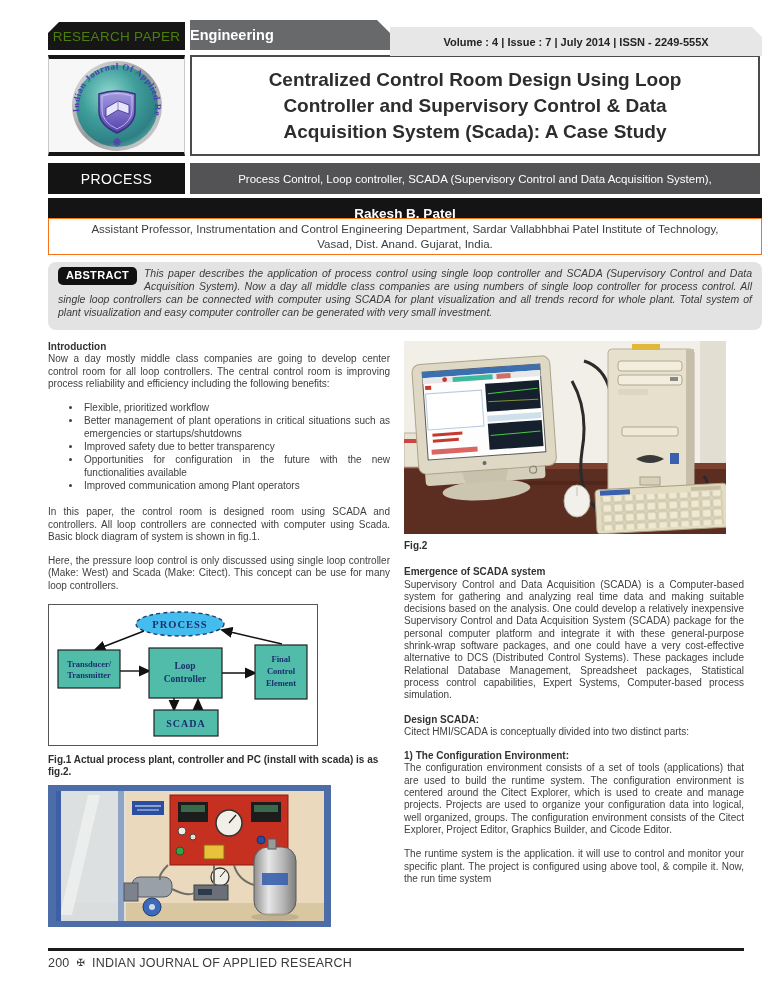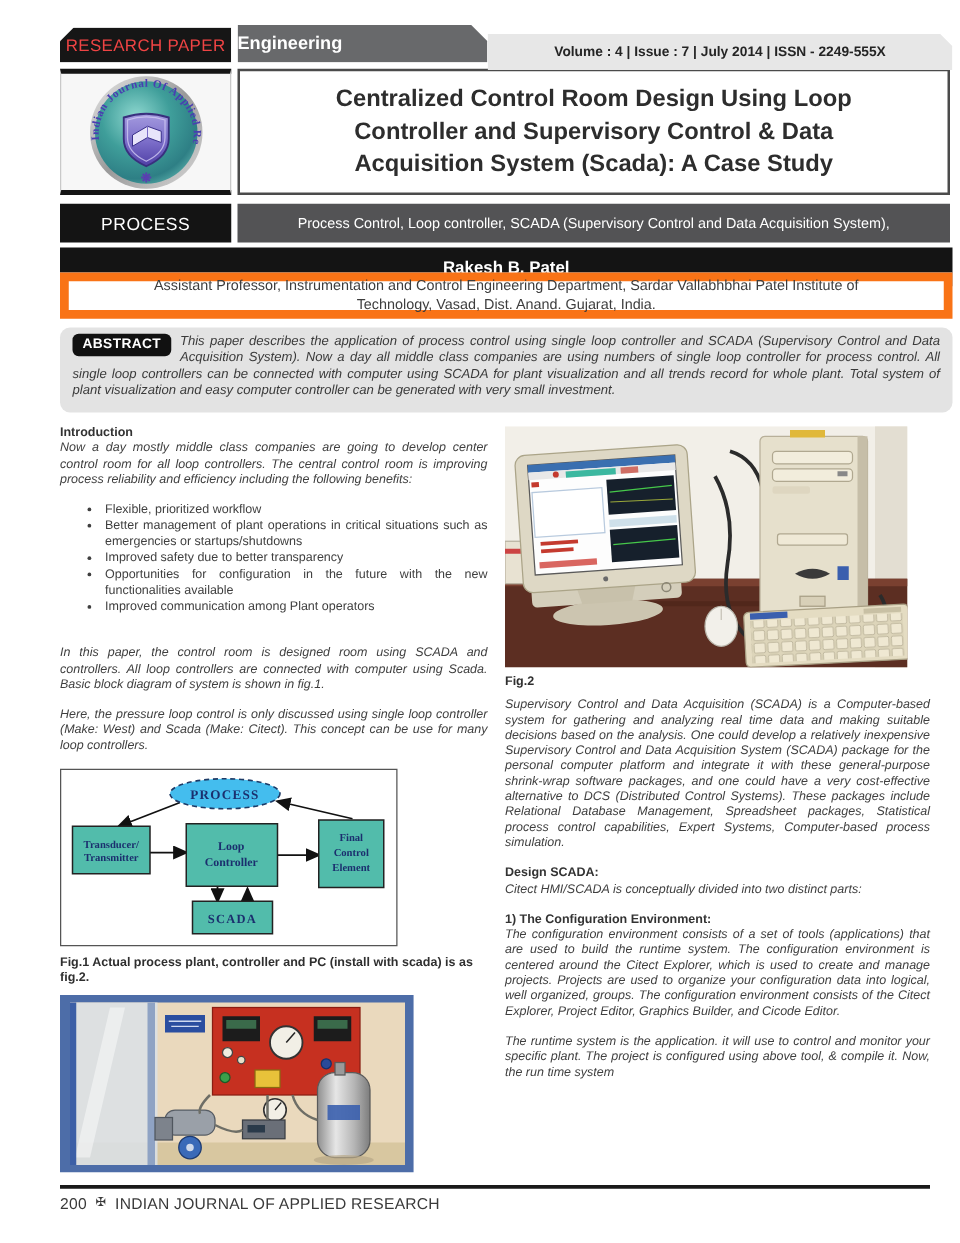--- a/index.html
+++ b/index.html
@@ -5,21 +5,21 @@
   html,body{margin:0;padding:0;}
   body{
     width:768px;height:994px;background:#ffffff;position:relative;
     font-family:"Liberation Sans", sans-serif;color:#3d3d3d;
     -webkit-font-smoothing:antialiased;
   }
   .abs{position:absolute;}
 
   
   .research-box{
-    left:48px;top:22px;width:137px;height:28px;background:#161616;color:#ef4444;
+    left:48px;top:22px;width:137px;height:28px;background:#161616;color:#4d7c0f;
     display:flex;align-items:center;justify-content:center;font-size:13.5px;letter-spacing:.3px;
     clip-path:polygon(11px 0,100% 0,100% 100%,0 100%,0 11px);
   }
   .eng-box{
     left:190px;top:20px;width:200px;height:30px;background:#68696b;color:#fff;
     display:flex;align-items:center;justify-content:flex-start;font-size:14.5px;font-weight:bold;
     clip-path:polygon(0 0,calc(100% - 13px) 0,100% 13px,100% 100%,0 100%);
     z-index:2;
   }
   .volume-bar{
@@ -52,43 +52,43 @@
     box-sizing:border-box;display:flex;align-items:center;justify-content:center;text-align:center;
     font-size:11.5px;line-height:14px;padding:0 42px;
   }
 
   
   .author-bar{
     left:48px;top:198px;width:714px;height:31px;background:#141414;color:#fff;
     display:flex;align-items:center;justify-content:center;font-size:13.5px;font-weight:bold;
   }
   .affil-box{
-    left:48px;top:218px;width:714px;height:37px;border:7px solid #f97316;background:#fff;
+    left:48px;top:218px;width:714px;height:37px;border:1px solid #f97316;background:#fff;
     box-sizing:border-box;display:flex;align-items:center;justify-content:center;text-align:center;
     font-size:11.5px;line-height:15px;color:#3d3d3d;padding:0 41px;
   }
 
   
   .abstract-box{
     left:48px;top:262px;width:714px;height:68px;background:#e3e3e3;border-radius:8px;
     box-sizing:border-box;padding:5px 10px 4px 10px;
     font-style:italic;font-size:10.5px;line-height:13px;color:#3a3a3a;text-align:justify;
   }
   .abstract-badge{
     float:left;background:#111;color:#fff;font-style:normal;font-weight:bold;font-size:11px;
     padding:2px 8px 3px 8px;border-radius:5px;margin:0 7px 3px 0;letter-spacing:.3px;
   }
 
   
   .col{position:absolute;top:341px;font-size:10px;line-height:12.3px;text-align:justify;color:#3f3f3f;}
   .col-left{left:48px;width:342px;}
   .col-right{left:404px;width:340px;}
-  .col p{margin:0 0 12px 0;font-style:italic;}
+  .col p{margin:0 0 12px 0;}
   .col .h{font-weight:bold;color:#333;margin:0;}
-  .col ul{margin:0 0 25px 0;padding:0 0 0 34px;list-style:disc;}
+  .col ul{margin:0 0 14px 0;padding:0 0 0 34px;list-style:disc;}
   .col ul li{margin:0 0 1px 0;padding-left:2px;}
 
   .diagram-frame{
     width:268px;height:140px;border:1.5px solid #555;margin:2px 0 8px 0;background:#fff;
   }
   .fig-caption{font-weight:bold;color:#2f2f2f;margin:0 0 6px 0;text-align:left;}
   .photo-frame{display:block;margin:0 0 6px 0;}
 
   
   .footer-rule{left:48px;top:948px;width:696px;height:3px;background:#1a1a1a;}
@@ -365,20 +365,21 @@
       <g transform="rotate(-3 250 170)">
         <rect x="192" y="146" width="132" height="44" rx="4" fill="#e4dcc2" stroke="#a89f84"></rect>
         <rect x="197" y="153" width="122" height="34" fill="url(#keys)"></rect>
         <rect x="197" y="147" width="30" height="5" fill="#3a5fae"></rect>
         <rect x="288" y="148" width="30" height="4" fill="#c8c0a4"></rect>
       </g>
     </g>
   </svg>
   <div class="fig-caption">Fig.2</div>
 
+  <div class="h" style="margin-top:14px;">Emergence of SCADA system</div>
   <p>Supervisory Control and Data Acquisition (SCADA) is a Computer-based system for gathering and analyzing real time data and making suitable decisions based on the analysis. One could develop a relatively inexpensive Supervisory Control and Data Acquisition System (SCADA) package for the personal computer platform and integrate it with these general-purpose shrink-wrap software packages, and one could have a very cost-effective alternative to DCS (Distributed Control Systems). These packages include Relational Database Management, Spreadsheet packages, Statistical process control capabilities, Expert Systems, Computer-based process simulation.</p>
 
   <div class="h">Design SCADA:</div>
   <p>Citect HMI/SCADA is conceptually divided into two distinct parts:</p>
 
   <div class="h">1) The Configuration Environment:</div>
   <p>The configuration environment consists of a set of tools (applications) that are used to build the runtime system.  The configuration environment is centered around the Citect Explorer, which is used to create and manage projects. Projects are used to organize your configuration data into logical, well organized, groups.  The configuration environment consists of the Citect Explorer, Project Editor, Graphics Builder, and Cicode Editor.</p>
 
   <p>The runtime system is the application. it will use to control and monitor your specific plant.  The project is configured using above tool, &amp; compile it. Now, the run time system</p>
 </div>

